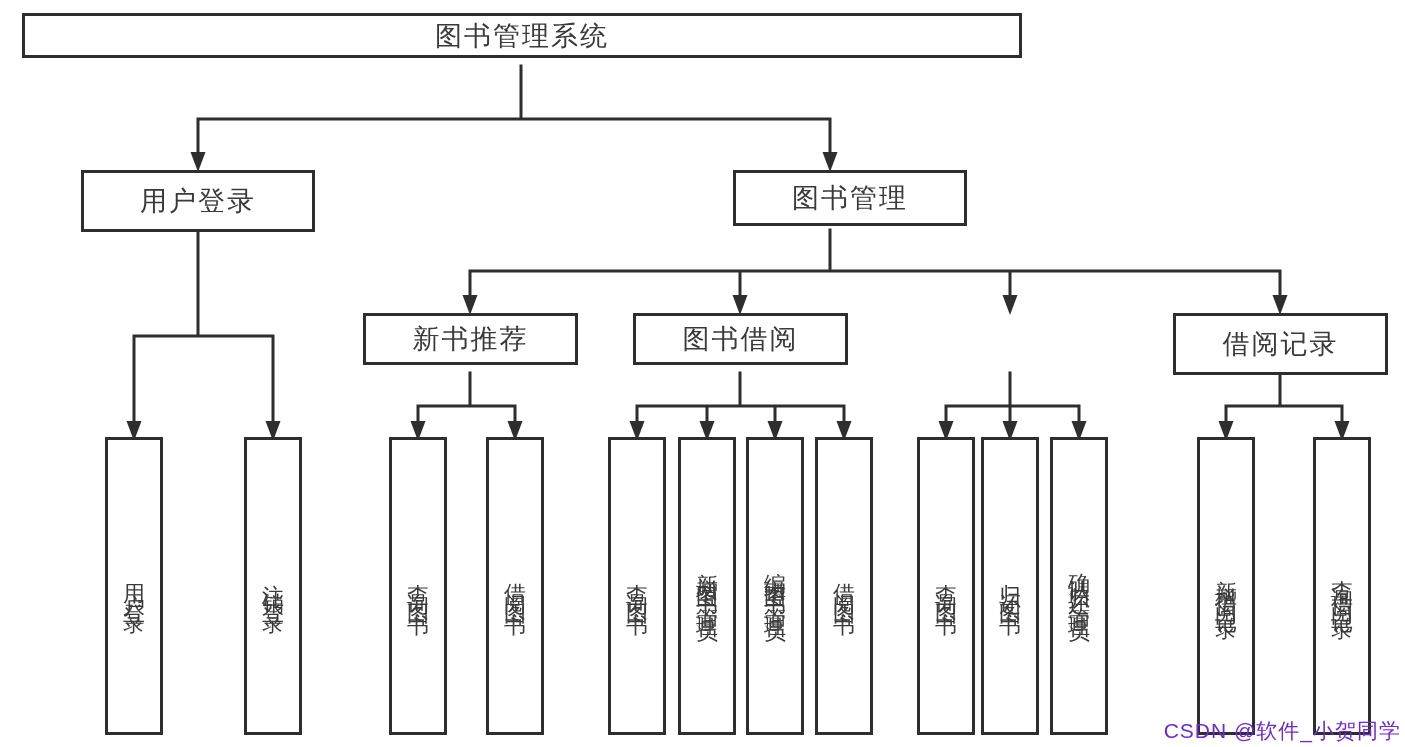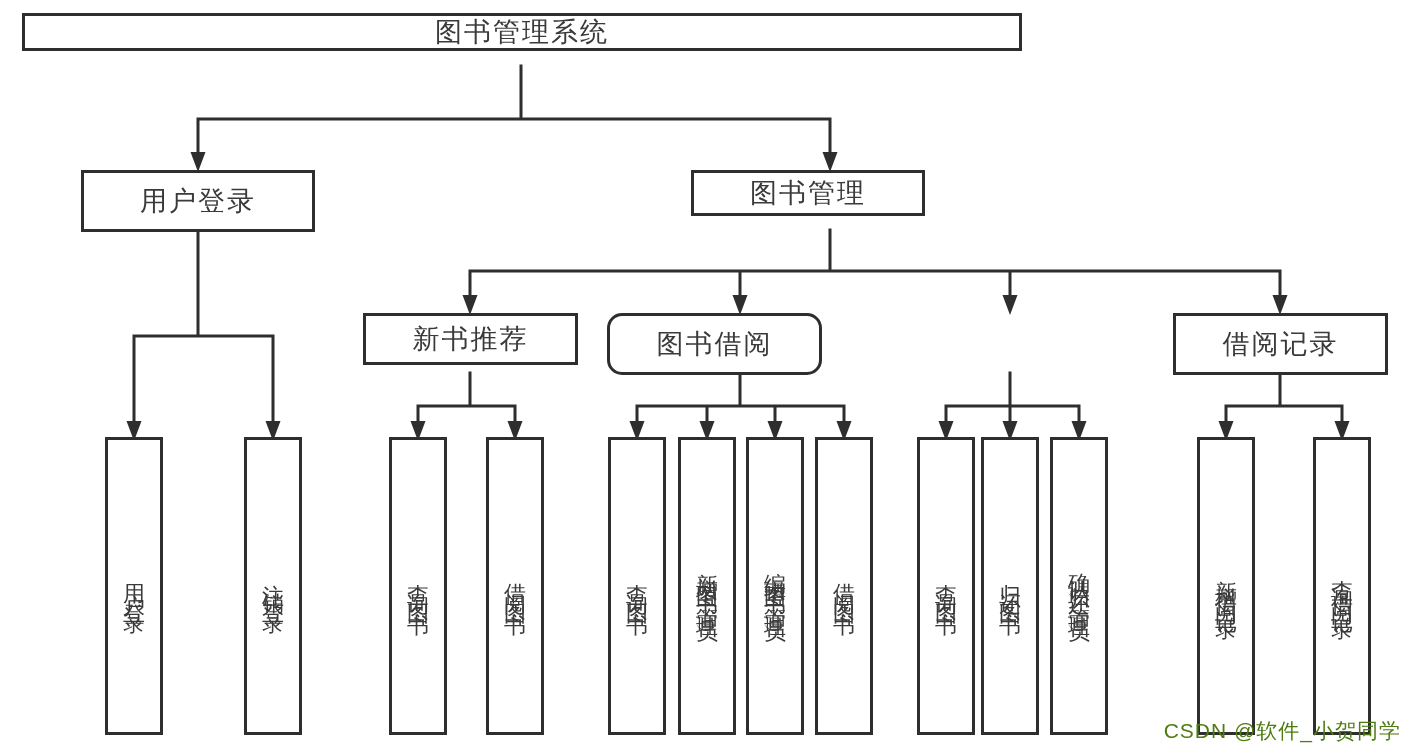--- a/index.html
+++ b/index.html
@@ -50,21 +50,21 @@
     line-height: 1;
     white-space: nowrap;
   }
   .leaf .vtext.mid { letter-spacing: 8px; }
   .leaf .vtext.long { letter-spacing: 7px; }
   .watermark {
     position: absolute;
     right: 4px;
     bottom: 2px;
     font-size: 21px;
-    color: #4d7c0f;
+    color: #6d28d9;
     letter-spacing: 1px;
     z-index: 5;
     white-space: nowrap;
   }
 </style>
 </head>
 <body>
 
 <div id="canvas">
 
@@ -94,27 +94,27 @@
       <polygon points="767.5,421 782.5,421 775,441"></polygon>
       <polygon points="836.5,421 851.5,421 844,441"></polygon>
       <polygon points="938.5,421 953.5,421 946,441"></polygon>
       <polygon points="1002.5,421 1017.5,421 1010,441"></polygon>
       <polygon points="1071.5,421 1086.5,421 1079,441"></polygon>
       <polygon points="1218.5,421 1233.5,421 1226,441"></polygon>
       <polygon points="1334.5,421 1349.5,421 1342,441"></polygon>
     </g>
   </svg>
 
-  <div class="node" style="left:22px; top:13px; width:1000px; height:38px;">图书管理系统</div>
+  <div class="node" style="left:22px; top:13px; width:1000px; height:45px;">图书管理系统</div>
 
   <div class="node" style="left:81px; top:170px; width:234px; height:62px;">用户登录</div>
-  <div class="node" style="left:691px; top:170px; width:234px; height:46px;">图书管理</div>
+  <div class="node" style="left:733px; top:170px; width:234px; height:56px;">图书管理</div>
 
   <div class="node" style="left:363px; top:313px; width:215px; height:52px;">新书推荐</div>
-  <div class="node" style="left:607px; top:313px; width:215px; height:62px;border-radius:15px;">图书借阅</div>
+  <div class="node" style="left:633px; top:313px; width:215px; height:52px;">图书借阅</div>
   <div class="node" style="left:1173px; top:313px; width:215px; height:62px;">借阅记录</div>
 
   <div class="leaf" style="left:105px; top:437px; width:58px; height:298px;">
     <span class="vtext">用户登录</span>
   </div>
   <div class="leaf" style="left:244px; top:437px; width:58px; height:298px;">
     <span class="vtext">注销登录</span>
   </div>
 
   <div class="leaf" style="left:389px; top:437px; width:58px; height:298px;">

